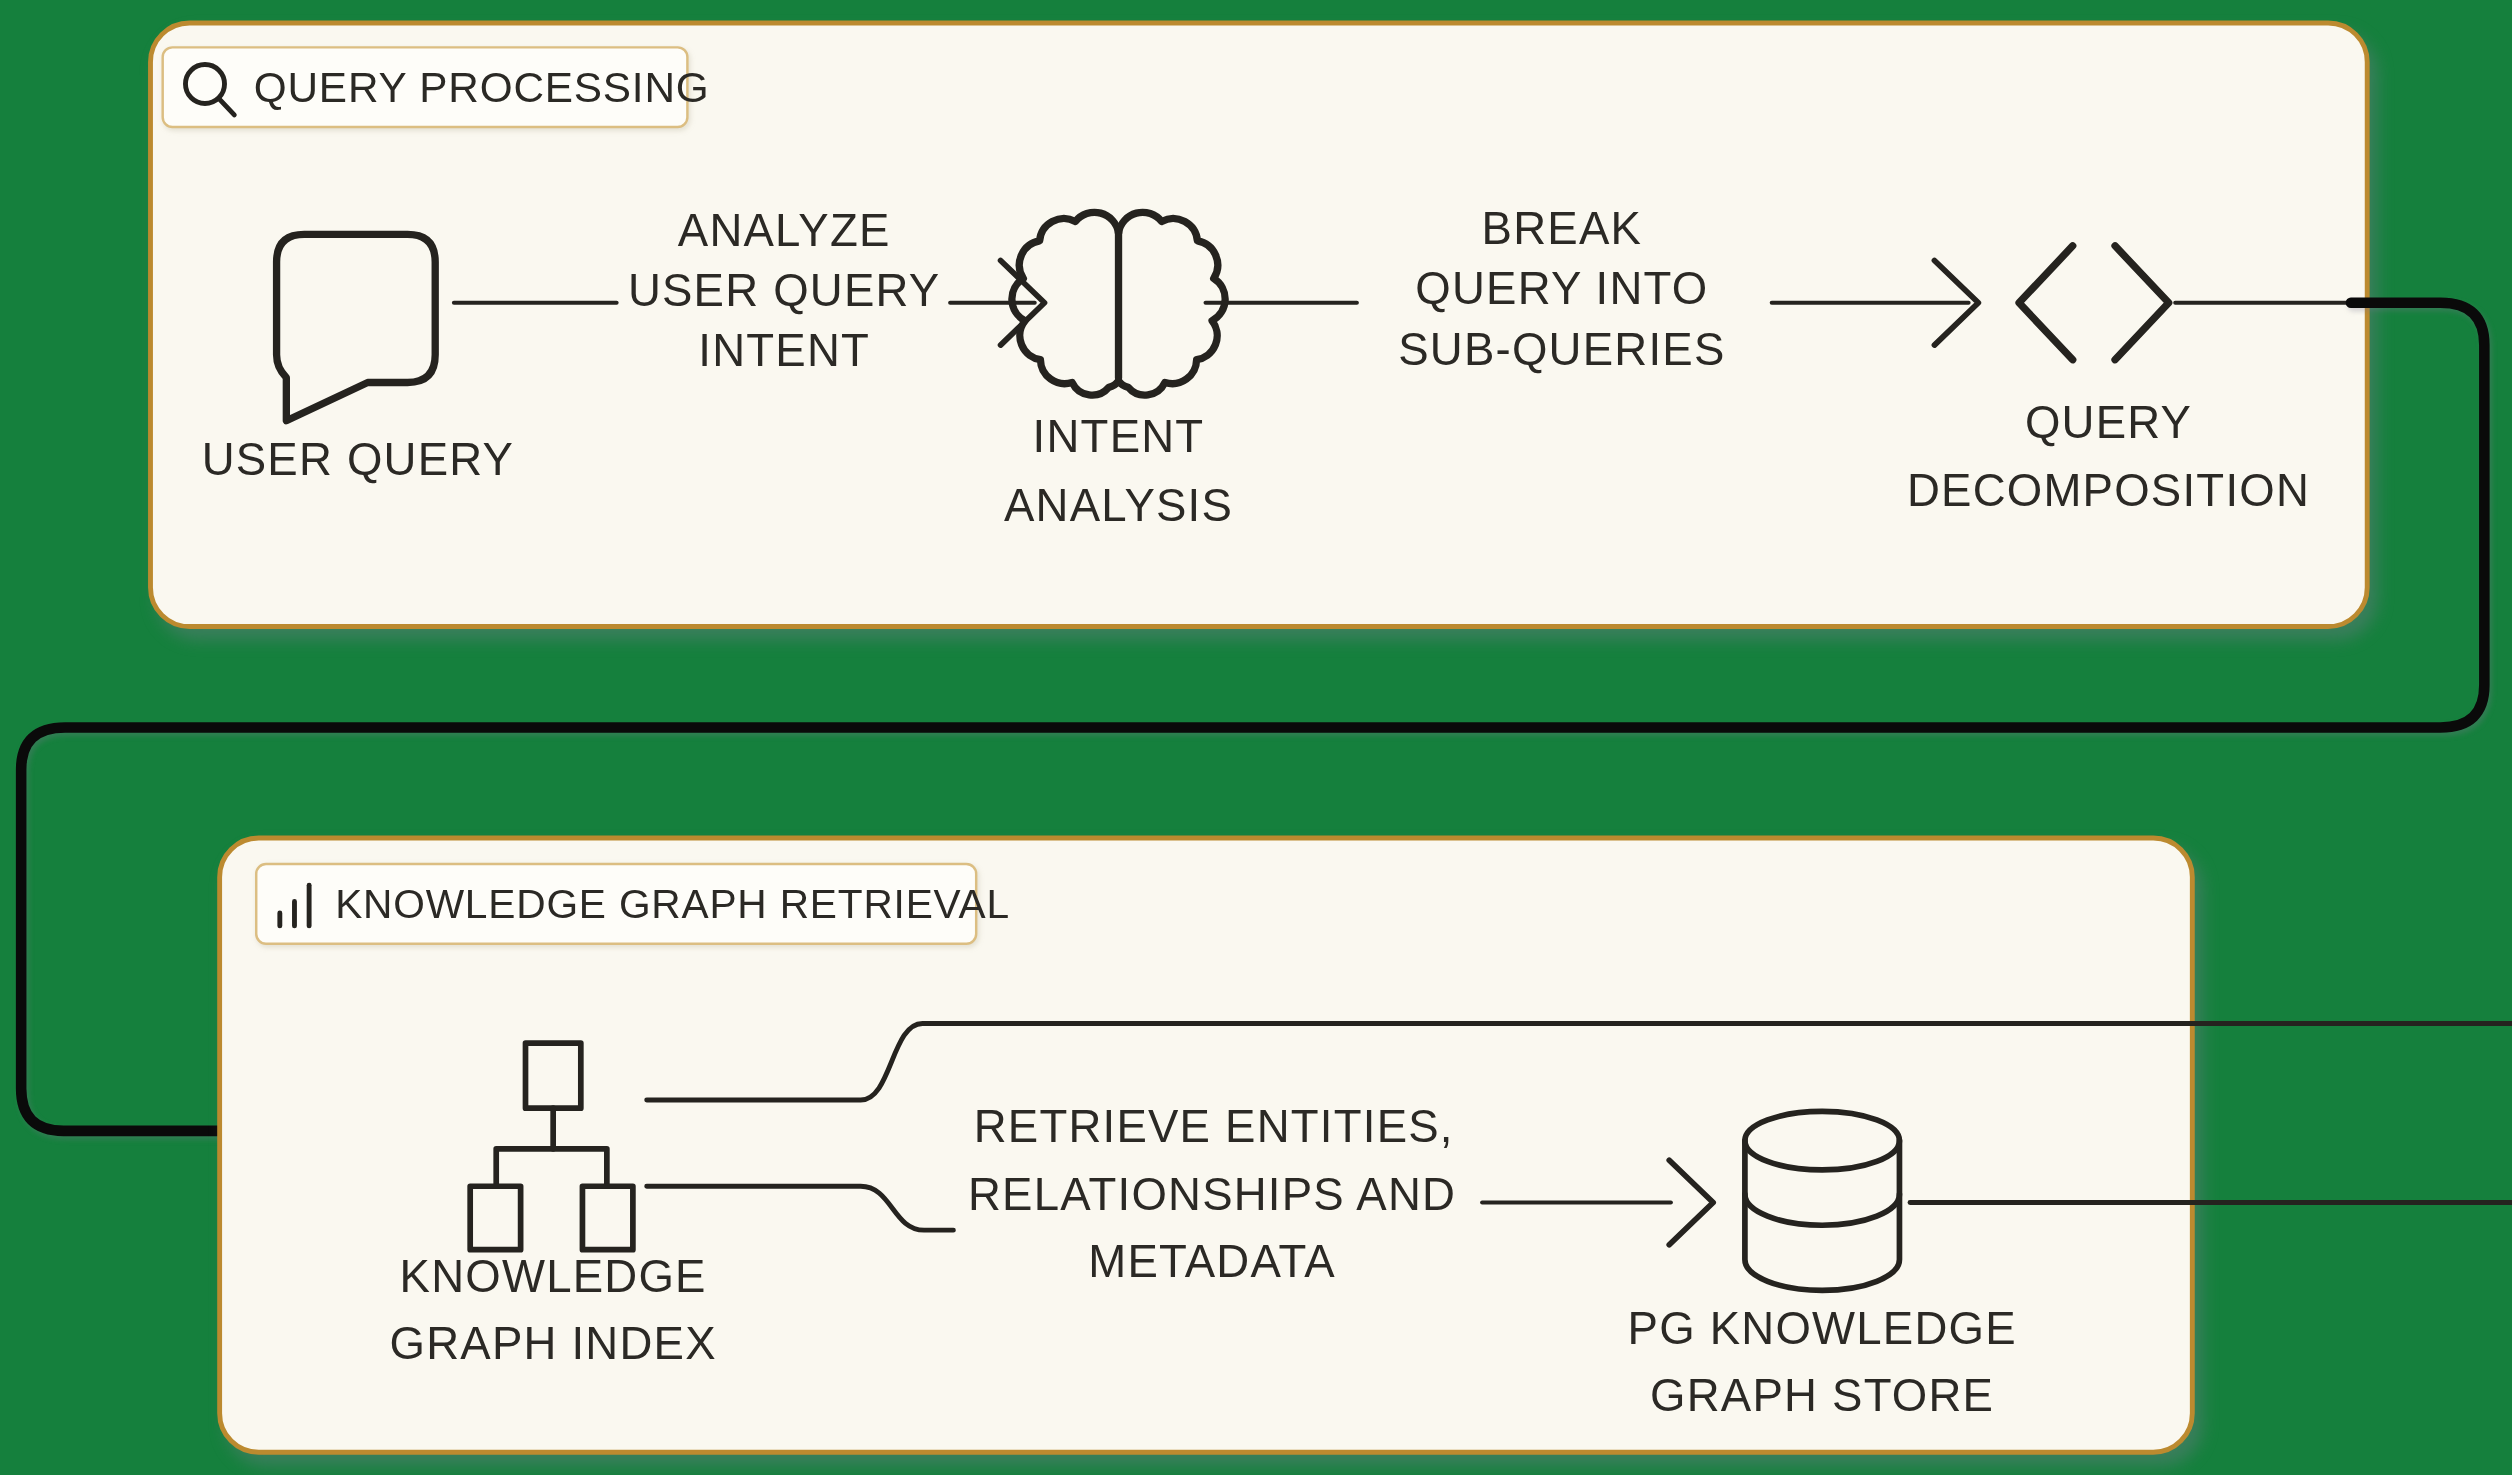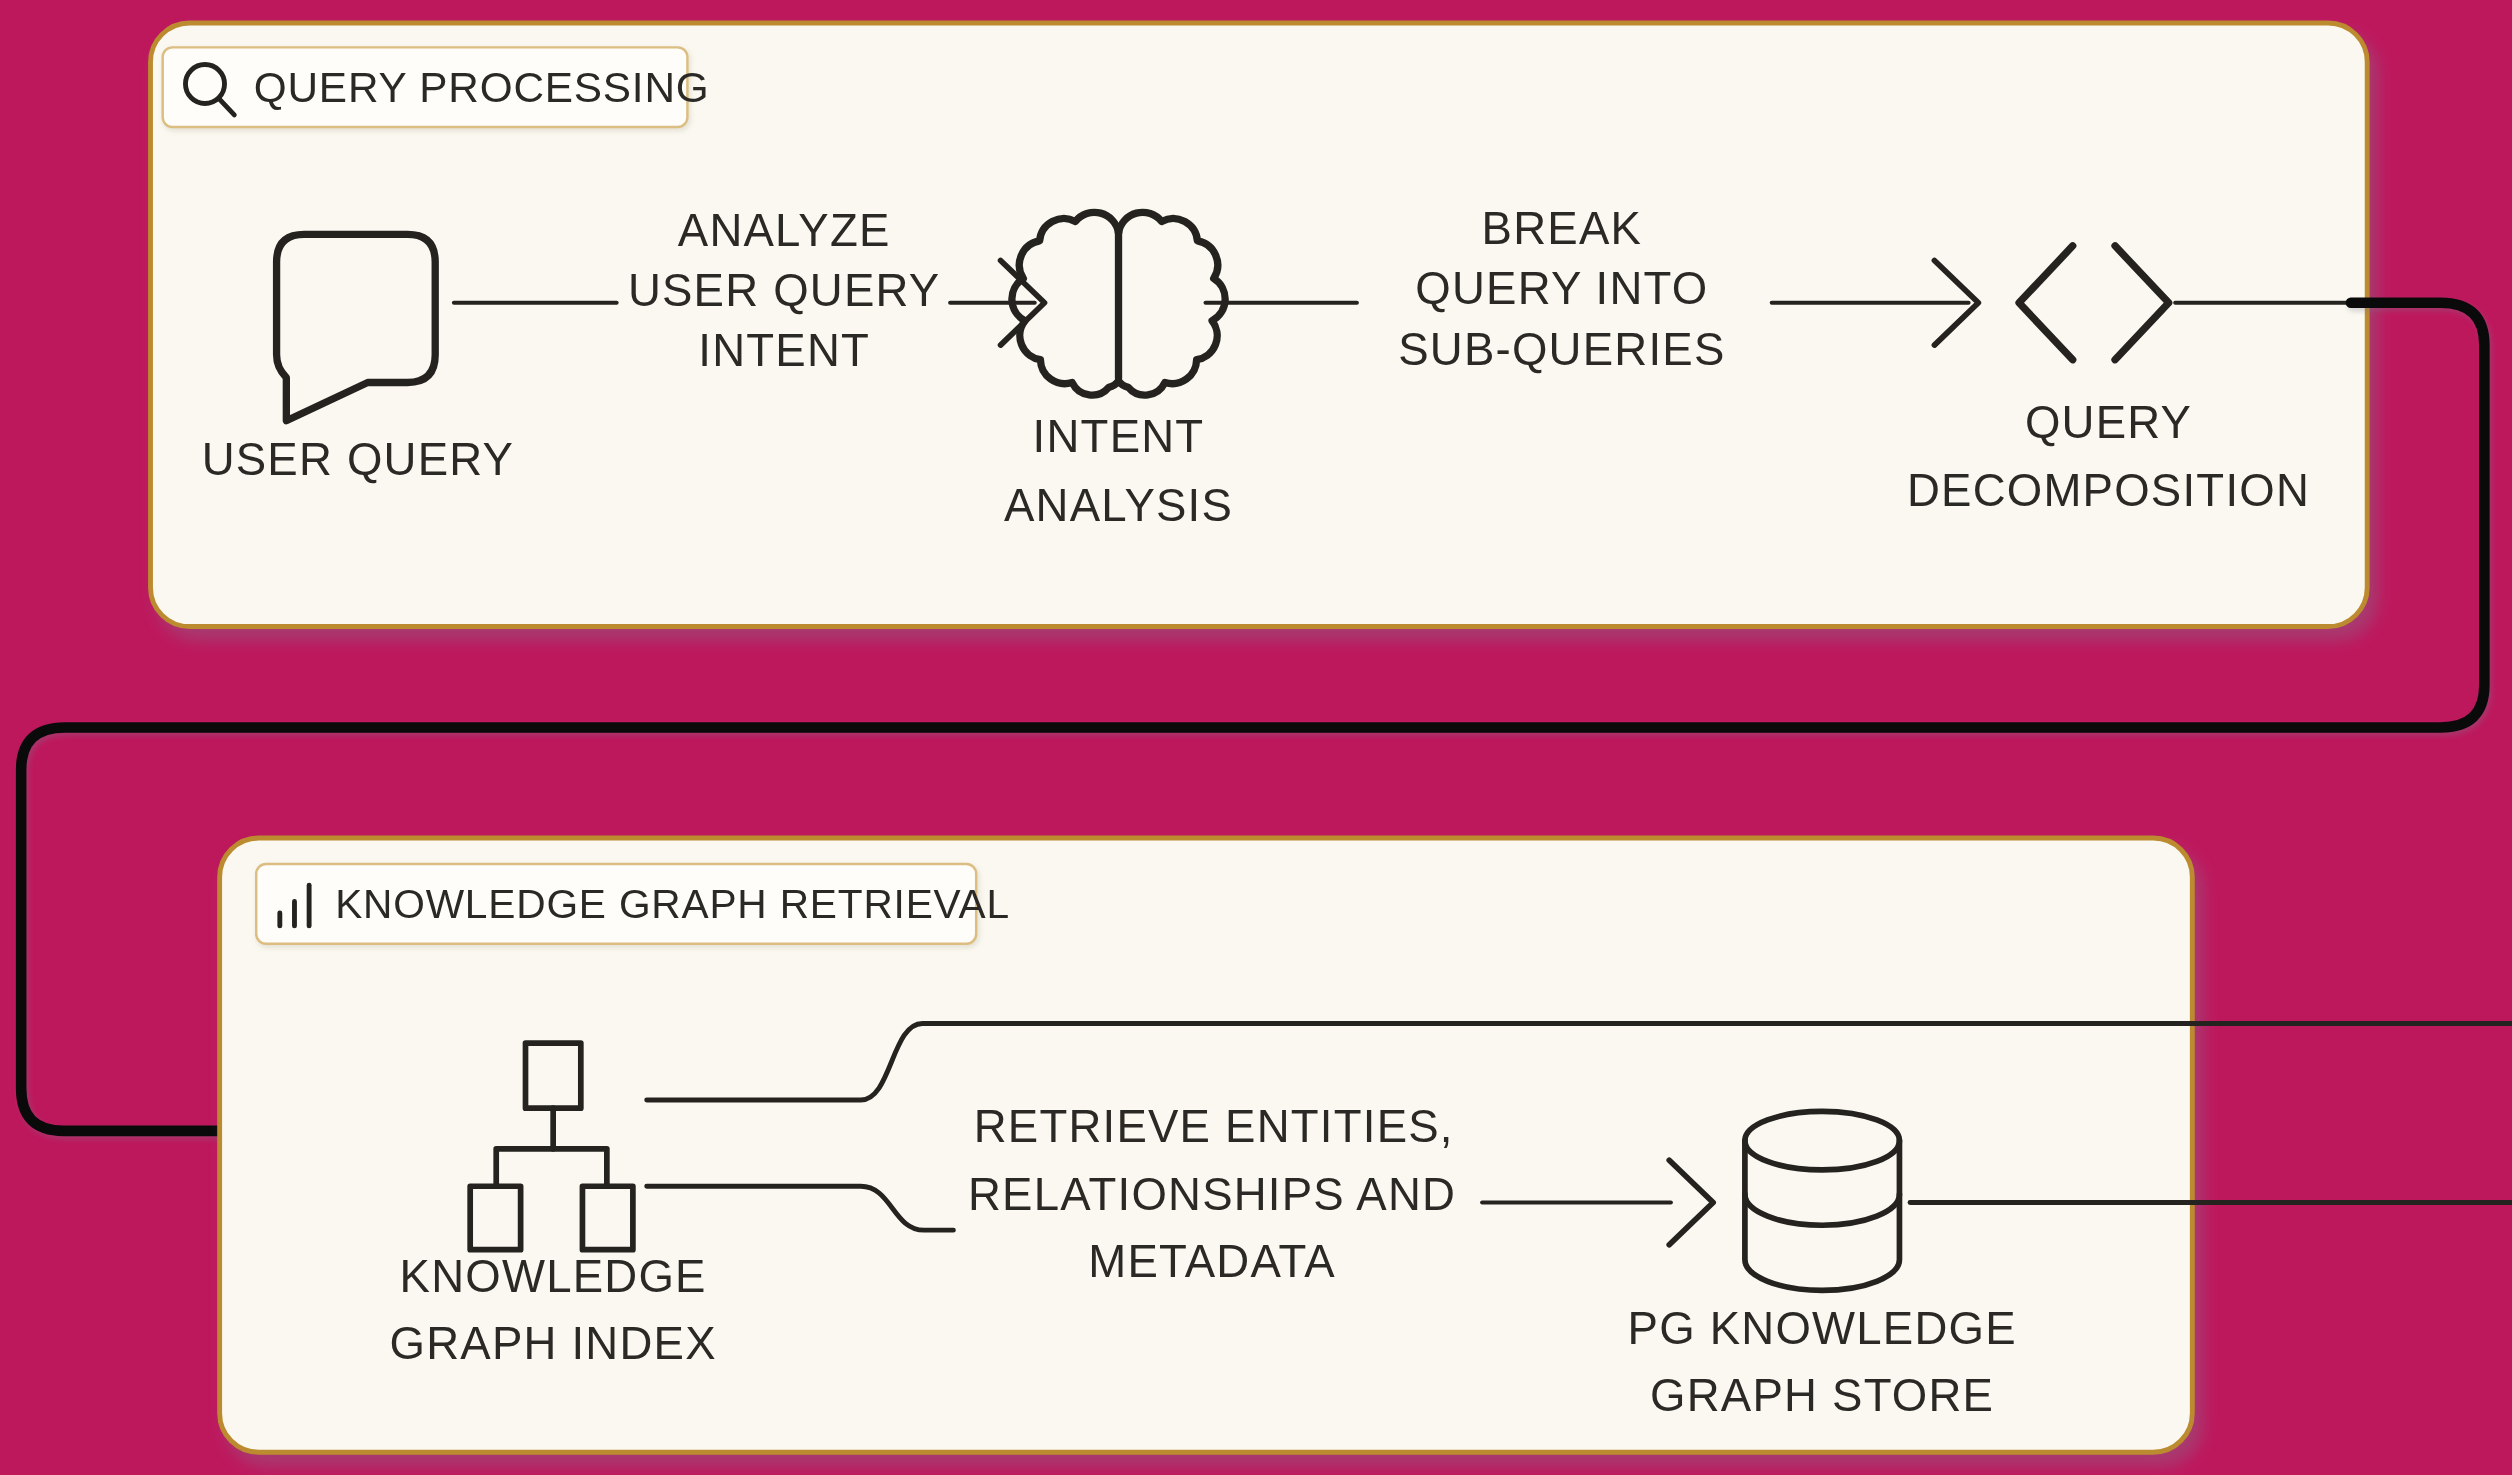--- a/index.html
+++ b/index.html
@@ -1,19 +1,19 @@
 <!DOCTYPE html>
 <html style="font-size:13px"><head>
 <meta charset="utf-8">
 <style>
   html,body{margin:0;padding:0;background:#ffffff;}
   .stage{
     position:relative;
     width:2512px;height:1476px;
-    background:#be185d;
+    background:#15803d;
     font-family:"Liberation Sans", sans-serif;
     overflow:hidden;
   }
   svg{position:absolute;left:0;top:0;}
   .panel{filter:drop-shadow(10px 14px 10px rgba(125,122,150,0.35));}
   .chip{filter:drop-shadow(2px 3px 3px rgba(160,150,120,0.25));}
   text{
     fill:#2b2925;
     font-family:"Liberation Sans", sans-serif;
     letter-spacing:1.5px;

